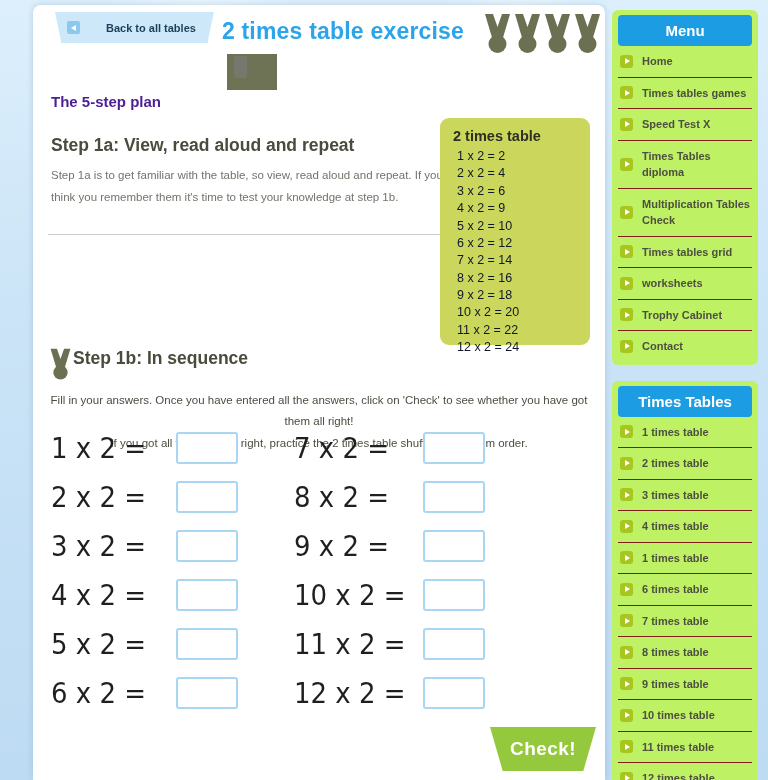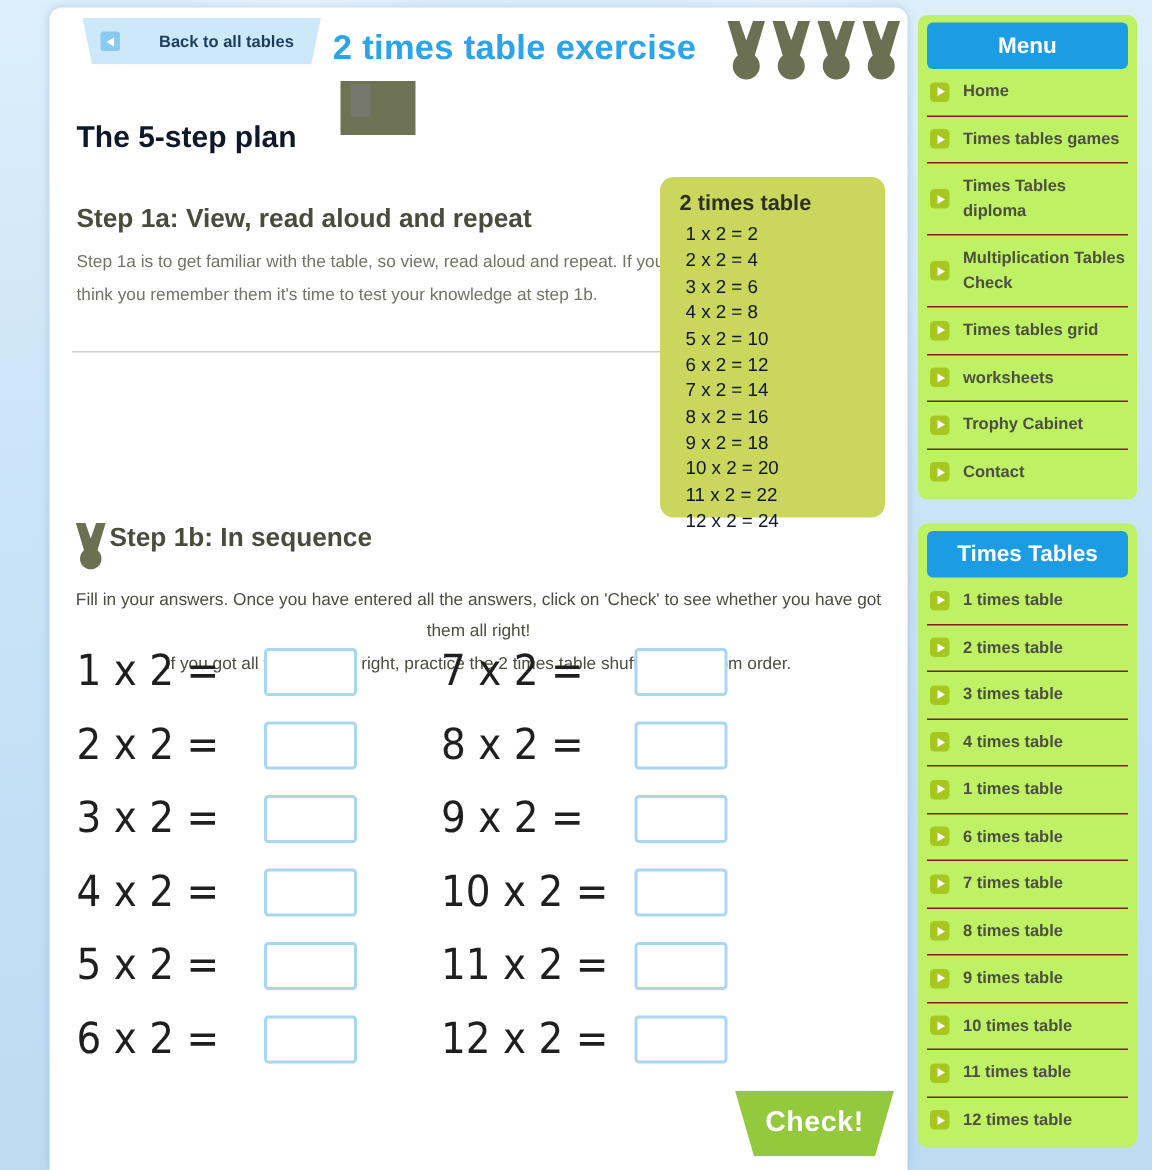--- a/index.html
+++ b/index.html
@@ -32,21 +32,21 @@
   .back-arrow-sq::after { content:""; border-right:5px solid #fff; border-top:3px solid transparent; border-bottom:3px solid transparent; margin-right:1px; }
   .page-title {
     position:absolute; left:150px; top:13px; width:320px; text-align:center;
     font-size:23px; font-weight:bold; color:#2ba4e9; letter-spacing:.2px;
   }
   .medals { position:absolute; right:3px; top:9px; display:flex; gap:1px; }
   .medal svg { display:block; }
   .media-box { position:absolute; left:194px; top:49px; width:50px; height:36px; background:#6f7355; }
   .media-box .blob { position:absolute; left:7px; top:2px; width:13px; height:22px; background:#7b7c84; opacity:.55; border-radius:2px; }
 
-  .plan-heading { position:absolute; left:18px; top:76px; font-size:20px; font-weight:bold; color:#0f172a; }
+  .plan-heading { position:absolute; left:18px; top:88px; font-size:15px; font-weight:bold; color:#4c1d95; }
 
   .step1a-title { position:absolute; left:18px; top:130px; font-size:17.5px; font-weight:bold; color:#4a4b3d; }
   .step1a-body  { position:absolute; left:18px; top:159px; width:398px; font-size:11.5px; line-height:1.95; color:#72736a; }
   .divider { position:absolute; left:15px; top:229px; width:393px; border-top:1px solid #cfcfcf; }
 
   .table-box {
     position:absolute; left:407px; top:113px; width:150px; height:227px;
     background:#cbd75c; border-radius:9px; padding:10px 6px 6px 13px;
   }
   .table-box-title { font-size:14.5px; font-weight:bold; color:#2e2f22; margin-bottom:4px; }
@@ -154,21 +154,21 @@
 
     <div class="divider"></div>
 
     <div class="table-box">
       <div class="table-box-title">2 times table</div>
       <div>
 
       <div class="table-box-row">1 x 2 = 2</div>
           <div class="table-box-row">2 x 2 = 4</div>
           <div class="table-box-row">3 x 2 = 6</div>
-          <div class="table-box-row">4 x 2 = 8</div>
+          <div class="table-box-row">4 x 2 = 9</div>
           <div class="table-box-row">5 x 2 = 10</div>
           <div class="table-box-row">6 x 2 = 12</div>
           <div class="table-box-row">7 x 2 = 14</div>
           <div class="table-box-row">8 x 2 = 16</div>
           <div class="table-box-row">9 x 2 = 18</div>
           <div class="table-box-row">10 x 2 = 20</div>
           <div class="table-box-row">11 x 2 = 22</div>
           <div class="table-box-row">12 x 2 = 24</div>
         </div>
     </div>
@@ -267,20 +267,24 @@
           <div class="nav-item">
             <span class="play-icon"></span>
             <span>Home</span>
           </div>
 
           <div class="nav-item">
             <span class="play-icon"></span>
             <span>Times tables games</span>
           </div>
 
+          <div class="nav-item">
+            <span class="play-icon"></span>
+            <span>Speed Test X</span>
+          </div>
 
           <div class="nav-item">
             <span class="play-icon"></span>
             <span>Times Tables diploma</span>
           </div>
 
           <div class="nav-item">
             <span class="play-icon"></span>
             <span>Multiplication Tables Check</span>
           </div>

